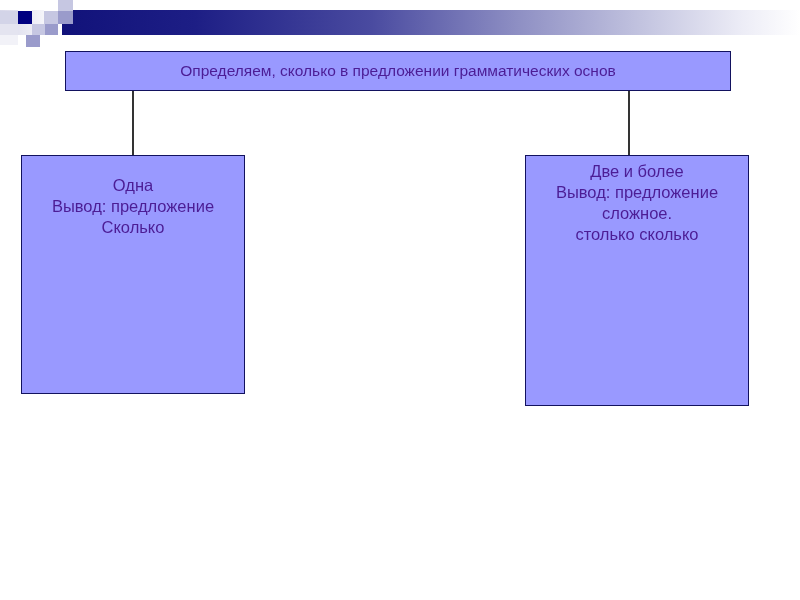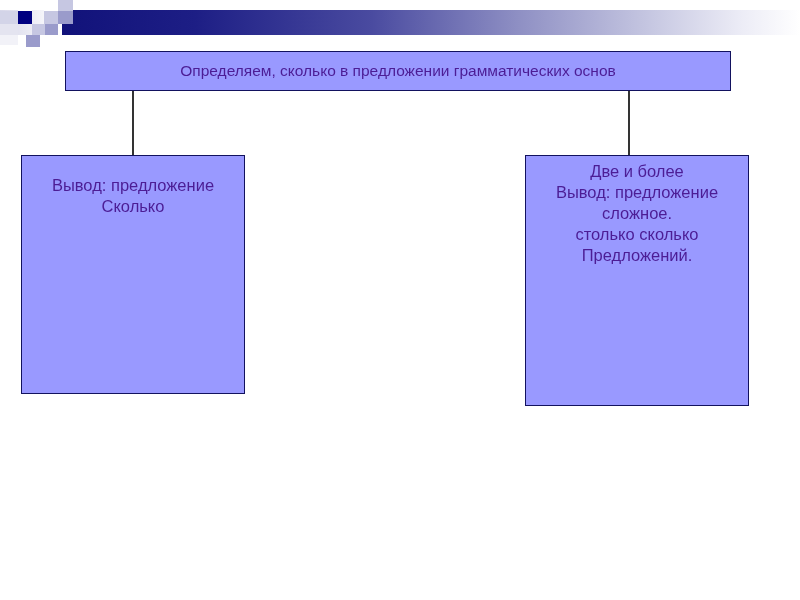--- a/index.html
+++ b/index.html
@@ -120,25 +120,25 @@
   <svg class="arrow" x="0" y="0" width="30" height="80" style="left:614px; top:90px;" viewBox="0 0 30 80">
     <line x1="15" y1="0" x2="15" y2="69" stroke="#000000" stroke-width="1.6"></line>
     <polygon points="15,77 10,66 20,66" fill="#000000"></polygon>
   </svg>
 
   <div id="title-box" class="node">
     <span>Определяем, сколько в предложении грамматических основ</span>
   </div>
 
   <div id="left-box" class="node">
+    <span class="txt-line">Одна</span>
     <span class="txt-line">Вывод: предложение</span>
     <span class="txt-line">Сколько</span>
   </div>
 
   <div id="right-box" class="node">
     <span class="txt-line">Две и более</span>
     <span class="txt-line">Вывод: предложение</span>
     <span class="txt-line">сложное.</span>
     <span class="txt-line">столько сколько</span>
-    <span class="txt-line">Предложений.</span>
   </div>
 
 </div>
 
 </body></html>

